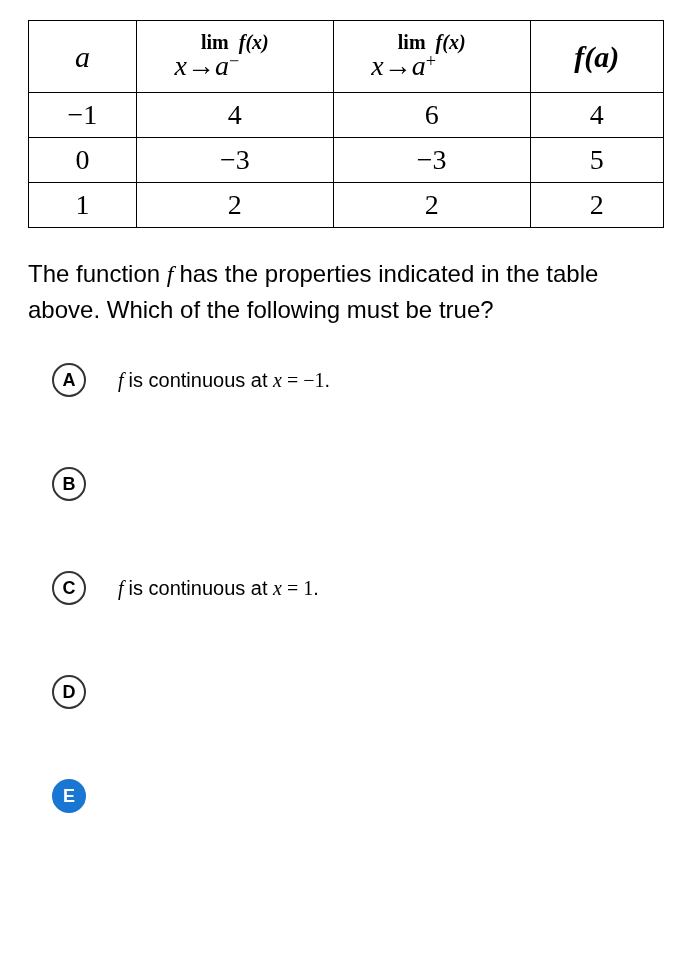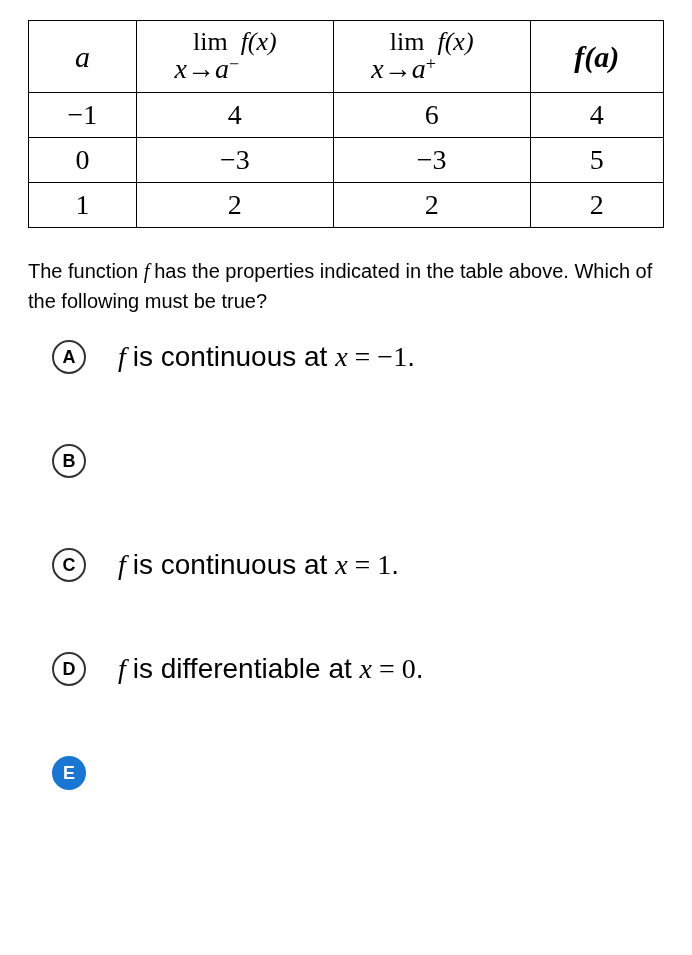--- a/index.html
+++ b/index.html
@@ -45,41 +45,42 @@
       font-weight: bold;
     }
     .dbl-left {
       border-left: 4px double #000;
     }
     .hdr-lim {
       line-height: 1;
     }
     .lim-top {
       display: block;
-      font-size: 26px;
+      font-size: 20px;
+      font-weight: bold;
     }
     .lim-bottom {
       display: block;
       font-size: 28px;
       margin-top: -2px;
     }
     .fn {
       font-style: italic;
     }
     .sup {
       font-size: 0.65em;
       vertical-align: super;
       position: relative;
       top: 2px;
     }
     .question-text {
       font-family: Arial, Helvetica, sans-serif;
-      font-size: 20px;
+      font-size: 24px;
       line-height: 1.5;
-      margin-bottom: 24px;
+      margin-bottom: 35px;
     }
     .question-text .fn-ital {
       font-style: italic;
       font-family: 'Times New Roman', serif;
     }
     .options {
       display: flex;
       flex-direction: column;
       gap: 70px;
       padding-left: 24px;
@@ -102,21 +103,21 @@
       font-size: 18px;
       flex-shrink: 0;
     }
     .option-letter.selected {
       background: #1976d2;
       border-color: #1976d2;
       color: #fff;
     }
     .option-text {
       font-family: Arial, Helvetica, sans-serif;
-      font-size: 28px;
+      font-size: 20px;
     }
     .option-text .math {
       font-family: 'Times New Roman', serif;
       font-style: italic;
     }
     .option-text .num {
       font-family: 'Times New Roman', serif;
     }
     .eq {
       font-family: 'Times New Roman', serif;
@@ -177,20 +178,17 @@
     <div class="option-letter">B</div>
   </div>
   <div class="option">
     <div class="option-letter">C</div>
     <div class="option-text">
       <span class="math">f </span><span>is continuous at </span><span class="math">x</span><span class="eq"> = </span><span class="num">1</span><span>.</span>
     </div>
   </div>
   <div class="option">
     <div class="option-letter">D</div>
-    <div class="option-text">
-      <span class="math">f </span><span>is differentiable at </span><span class="math">x</span><span class="eq"> = </span><span class="num">0</span><span>.</span>
-    </div>
   </div>
   <div class="option">
     <div class="option-letter selected">E</div>
   </div>
 </div>
 
 </body></html>

